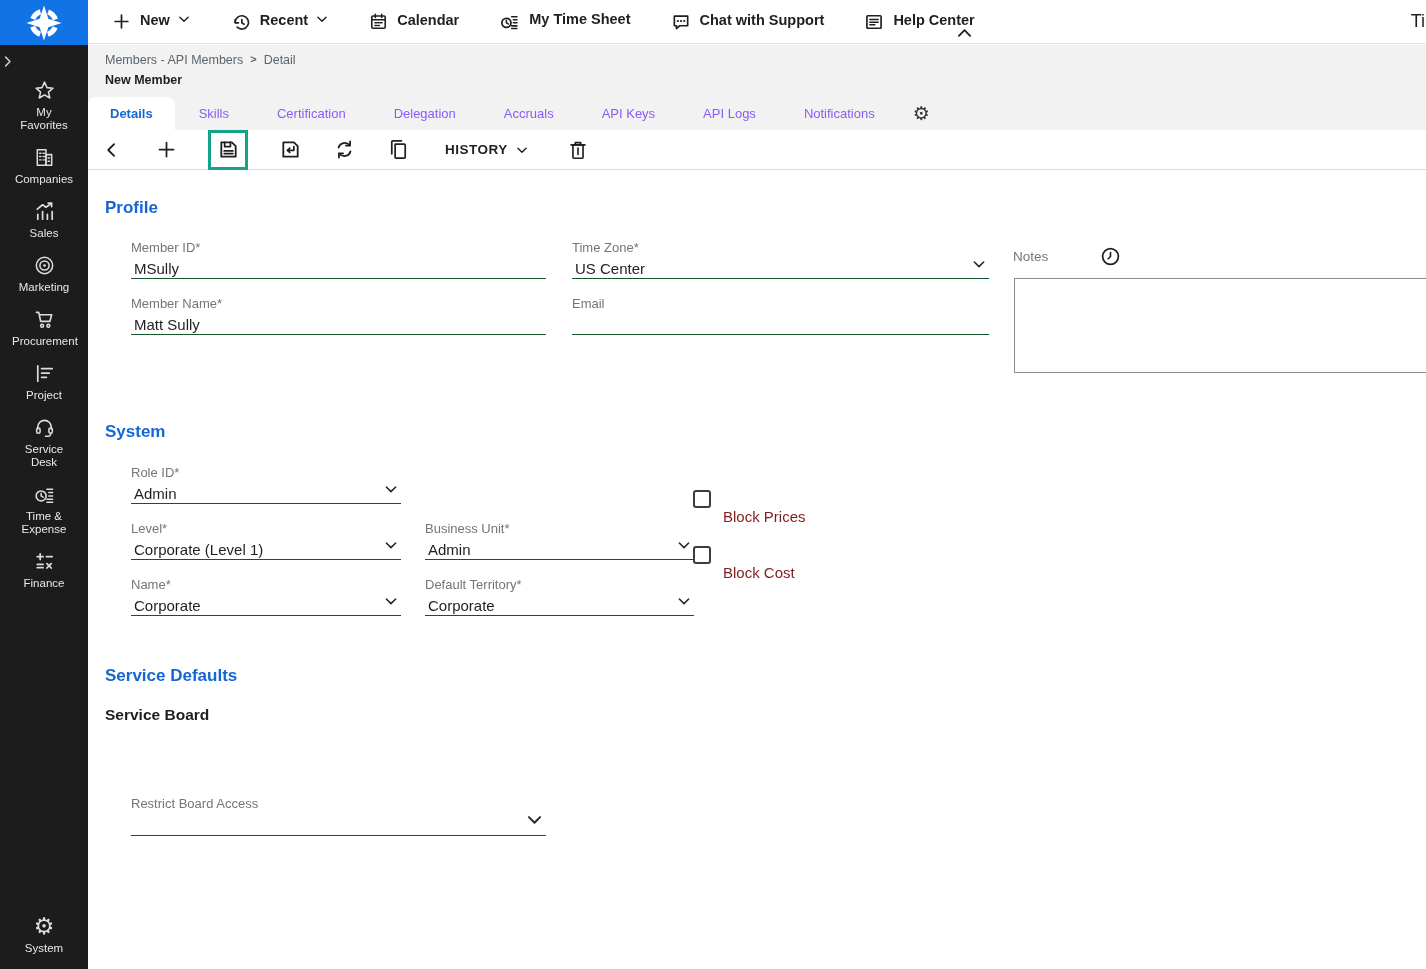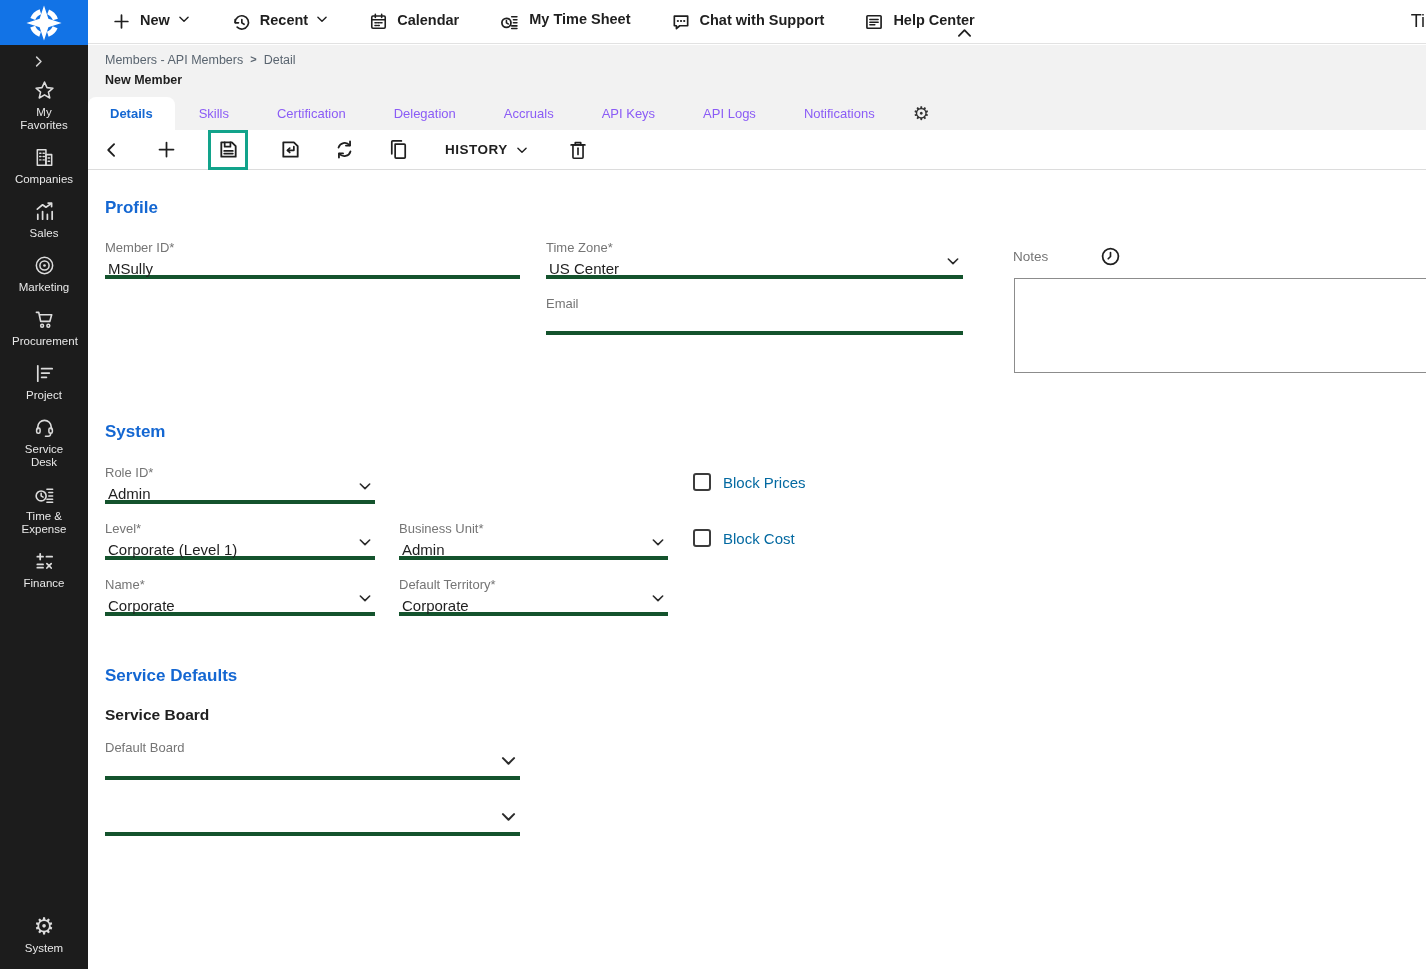--- a/index.html
+++ b/index.html
@@ -12,21 +12,21 @@
     display:flex;align-items:center;justify-content:center;z-index:5;}
   .topbar{position:absolute;left:88px;top:0;width:1338px;height:44px;background:#fff;
     border-bottom:1px solid #e2e2e2;display:flex;align-items:center;gap:40px;padding-left:24px;box-sizing:border-box;}
   .tb-item{display:flex;align-items:flex-start;gap:9px;font-size:14.5px;font-weight:700;color:#1f1f1f;cursor:pointer;}
   .tb-item .caret{margin-left:-2px;}
   .collapse-ctl{position:absolute;left:868px;top:26px;color:#1f1f1f;cursor:pointer;}
   .tr-trunc{position:absolute;right:1px;top:11px;font-size:18px;color:#1f1f1f;white-space:nowrap;}
 
   
   .sidebar{position:absolute;left:0;top:45px;width:88px;height:924px;background:#1c1c1c;
-    display:flex;flex-direction:column;align-items:center;}
+    display:flex;flex-direction:column;align-items:flex-start;}
   .sb-expand{height:32px;display:flex;justify-content:flex-end;align-items:center;padding-right:12px;color:#cfcfcf;cursor:pointer;}
   .sb-list{display:flex;flex-direction:column;gap:10px;align-items:center;}
   .sb-item{width:88px;display:flex;flex-direction:column;align-items:center;gap:4px;color:#dcdcdc;cursor:pointer;padding:2px 0;}
   .sb-item .sb-label{font-size:11.5px;color:#e8e8e8;text-align:center;line-height:13px;max-width:64px;}
   .sb-bottom{margin-top:auto;margin-bottom:12px;}
   .gear-glyph{font-size:23px;line-height:23px;color:#dcdcdc;font-family:"DejaVu Sans",sans-serif;}
 
   
   .page-header{position:absolute;left:88px;top:45px;width:1338px;height:85px;background:#f2f2f2;box-sizing:border-box;}
   .crumbs{position:absolute;left:17px;top:8px;font-size:12.5px;color:#5a6570;display:flex;align-items:flex-start;gap:7px;}
@@ -42,31 +42,31 @@
   .action-bar{position:absolute;left:88px;top:130px;width:1338px;height:40px;background:#fff;
     border-bottom:1px solid #dcdcdc;display:flex;align-items:center;gap:28px;padding-left:11px;box-sizing:border-box;color:#1f1f1f;}
   .ab-btn{display:flex;align-items:center;justify-content:center;width:26px;height:26px;cursor:pointer;color:#1f1f1f;}
   .save-highlight{border:3px solid #12a38b;width:34px;height:34px;display:flex;align-items:center;justify-content:center;margin:0 1px;}
   .history-btn{display:flex;align-items:center;gap:7px;font-size:13.5px;font-weight:600;letter-spacing:.5px;color:#1f1f1f;cursor:pointer;margin-left:6px;}
 
   
   .main{position:absolute;left:88px;top:182px;width:1338px;height:798px;background:#fff;}
   .section-h{position:absolute;font-size:17px;font-weight:700;color:#1467d2;}
   .sub-h{position:absolute;font-size:15.5px;font-weight:700;color:#1f1f1f;}
-  .field{position:absolute;height:38px;border-bottom:4px solid #14532d;box-sizing:border-box;}
+  .field{position:absolute;height:38px;border-bottom:1px solid #14532d;box-sizing:border-box;margin-left:26px;}
   .f-label{font-size:13px;color:#757575;line-height:14px;}
   .f-value{font-size:15px;color:#1f1f1f;line-height:18px;margin-top:5px;padding-left:3px;}
   .dd-chev{position:absolute;right:2px;bottom:6px;color:#2b2b2b;cursor:pointer;}
   .notes-label-row{position:absolute;display:flex;align-items:center;gap:52px;}
   .notes-label{font-size:13.5px;color:#757575;}
   .notes-area{position:absolute;border:1px solid #8c8c8c;background:#fff;resize:none;outline:none;
     font-family:"Liberation Sans",sans-serif;font-size:14px;box-sizing:border-box;}
   .check-row{position:absolute;display:flex;align-items:center;gap:12px;cursor:pointer;}
   .checkbox{width:18px;height:18px;border:2px solid #3c3c3c;border-radius:3px;background:#fff;box-sizing:border-box;}
-  .check-label{font-size:15px;color:#0369a1;}
+  .check-label{font-size:15px;color:#7f1d1d;margin-top:35px;}
 </style>
 </head>
 <body>
 
 <div class="logo-box">
   <svg width="38" height="38" viewBox="0 0 40 40">
     <circle cx="20" cy="20" r="12.5" fill="none" stroke="#fff" stroke-width="5.5" stroke-dasharray="11.5 8.13" stroke-dashoffset="5.75" transform="rotate(45 20 20)"></circle>
     <path d="M20 1.5 L24.6 15.4 L38.5 20 L24.6 24.6 L20 38.5 L15.4 24.6 L1.5 20 L15.4 15.4 Z" fill="#fff"></path>
   </svg>
 </div>
@@ -302,20 +302,24 @@
     <div class="f-label">Member ID*</div>
     <div class="f-value">MSully</div>
   </div>
   <div class="field" style="left:458px;top:59px;width:417px">
     <div class="f-label">Time Zone*</div>
     <div class="f-value">US Center</div>
     <svg class="ico dd-chev" width="16" height="16" viewBox="0 0 24 24">
         <path d="M5 9l7 7 7-7" stroke-width="2.4"></path>
       </svg>
   </div>
+  <div class="field" style="left:17px;top:115px;width:415px">
+    <div class="f-label">Member Name*</div>
+    <div class="f-value">Matt Sully</div>
+  </div>
   <div class="field" style="left:458px;top:115px;width:417px">
     <div class="f-label">Email</div>
     <div class="f-value"></div>
   </div>
 
   <div class="notes-label-row" style="left:925px;top:64px">
     <span class="notes-label">Notes</span>
     <svg class="ico" width="21" height="21" viewBox="0 0 24 24" style="color:#1f1f1f">
       <circle cx="12" cy="12" r="9" stroke-width="2"></circle>
         <path d="M12 7.5V12l-2.6 2.6" stroke-width="1.9"></path>
@@ -367,26 +371,20 @@
     <div class="f-label">Default Territory*</div>
     <div class="f-value">Corporate</div>
     <svg class="ico dd-chev" width="16" height="16" viewBox="0 0 24 24">
         <path d="M5 9l7 7 7-7" stroke-width="2.4"></path>
       </svg>
   </div>
 
   <div class="section-h" style="left:17px;top:484px">Service Defaults</div>
   <div class="sub-h" style="left:17px;top:524px">Service Board</div>
 
-  <div class="field" style="left:17px;top:559px;width:415px;height:39px">
-    <div class="f-label">Default Board</div>
+  <div class="field" style="left:17px;top:615px;width:415px;height:39px">
+    <div class="f-label">Restrict Board Access</div>
     <div class="f-value"></div>
     <svg class="ico dd-chev" width="19" height="19" viewBox="0 0 24 24">
         <path d="M5 9l7 7 7-7" stroke-width="2.6"></path>
       </svg>
   </div>
-  <div class="field" style="left:17px;top:615px;width:415px;height:39px">
-    <div class="f-value"></div>
-    <svg class="ico dd-chev" width="19" height="19" viewBox="0 0 24 24">
-        <path d="M5 9l7 7 7-7" stroke-width="2.6"></path>
-      </svg>
-  </div>
 </div>
 
 </body></html>

